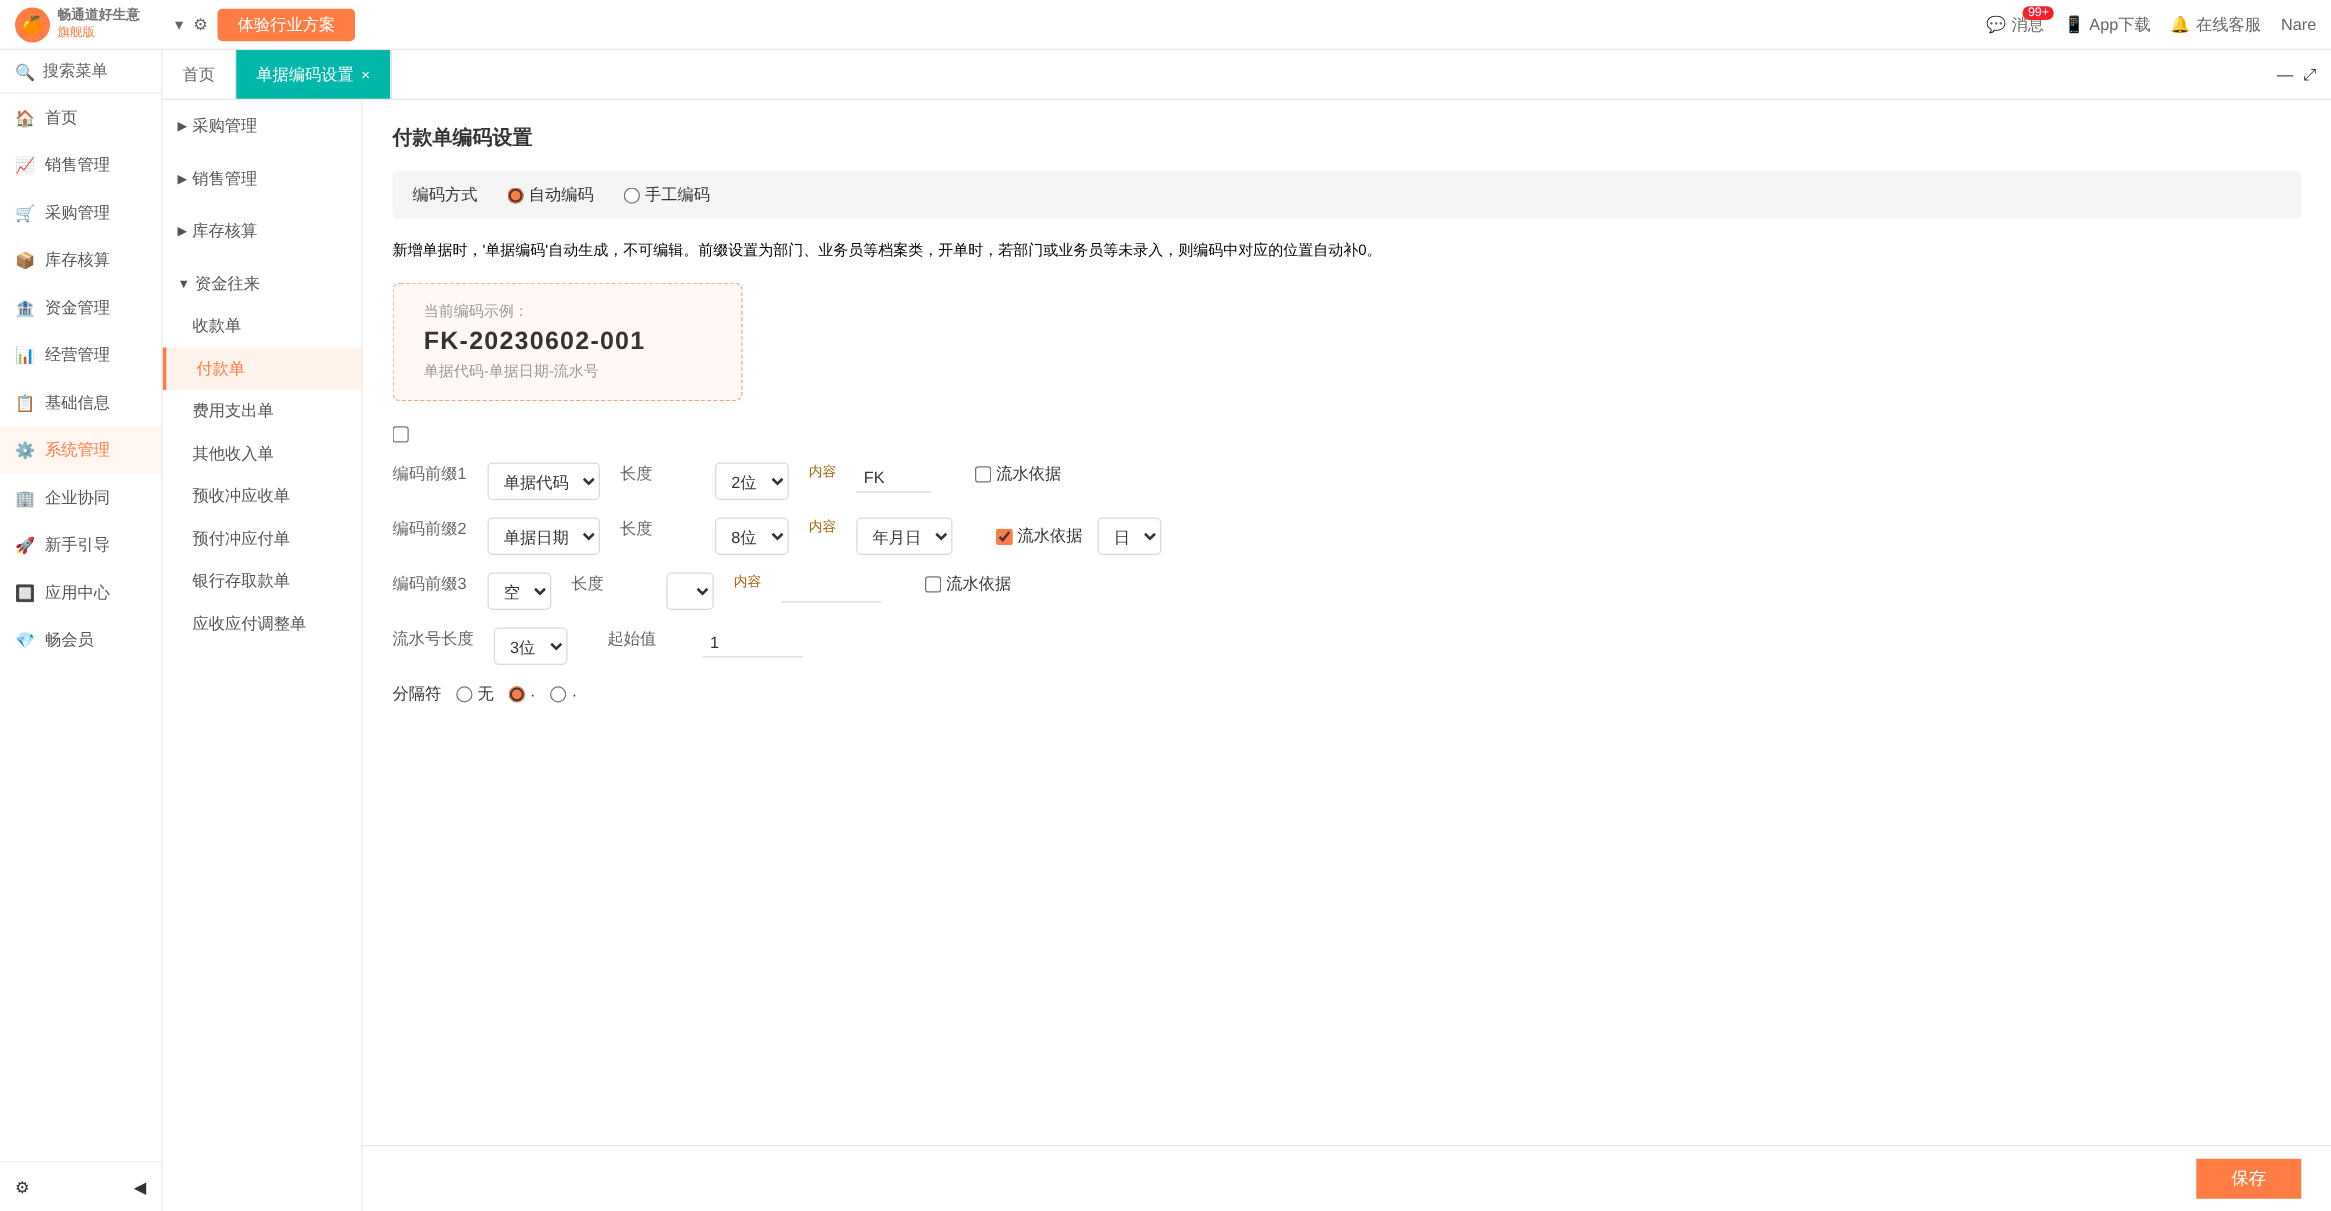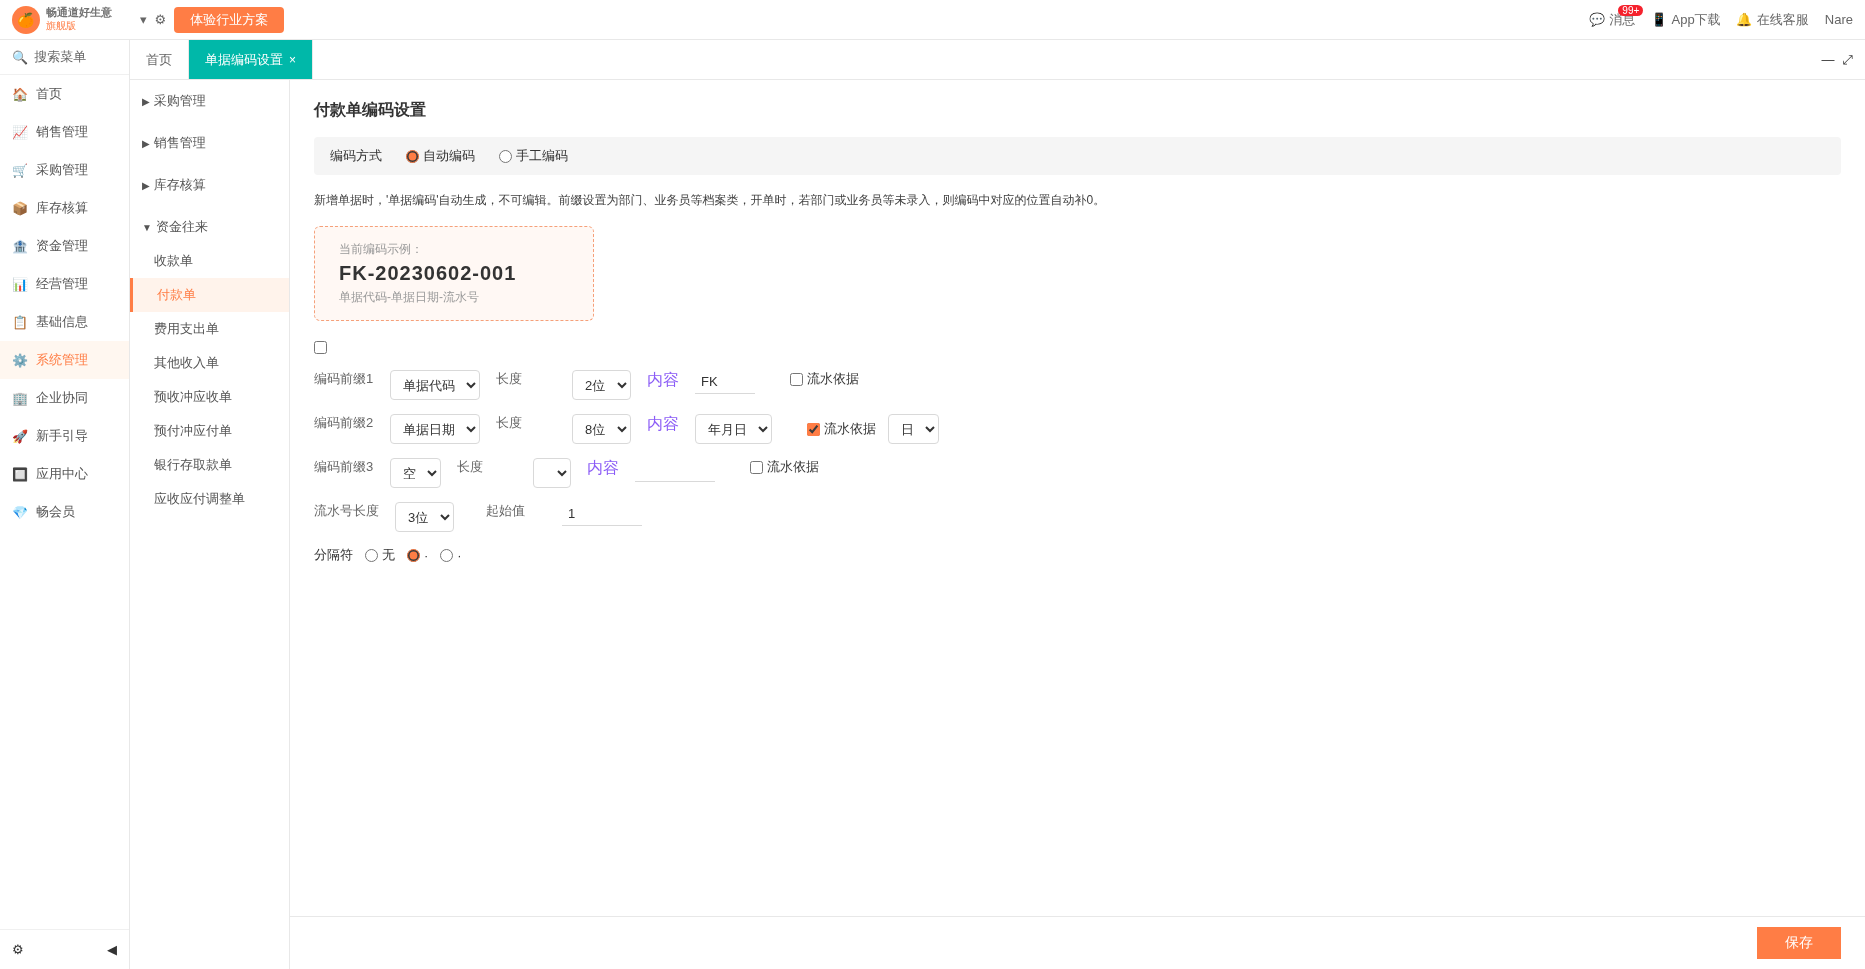--- a/index.html
+++ b/index.html
@@ -158,21 +158,21 @@
       align-items: flex-start;
       gap: 24px;
       margin-bottom: 16px;
     }
     .radio-label { display: flex; align-items: center; gap: 4px; cursor: pointer; font-size: 13px; }
     .radio-input { accent-color: #ff7d45; cursor: pointer; }
 
     
     .info-text {
       font-size: 12px;
-      color: #404040;
+      color: #000000;
       margin-bottom: 16px;
       line-height: 1.6;
     }
 
     
     .preview-box {
       border: 1.5px dashed #f5a07a;
       background: #fff8f4;
       border-radius: 6px;
       padding: 14px 24px;
@@ -213,21 +213,21 @@
     .form-input-text {
       border: none;
       border-bottom: 1px solid #d9d9d9;
       padding: 4px 6px;
       font-size: 13px;
       color: #333;
       background: transparent;
       min-width: 60px;
       outline: none;
     }
-    .content-label { color: #8b5cf6; font-size: 16px; }
+    .content-label { color: #a16207; font-size: 11px; }
     .stream-check { display: flex; align-items: center; gap: 4px; font-size: 13px; padding-left: 19px; }
     .stream-check-checked { accent-color: #ff7d45; }
 
     
     .separator-row {
       display: flex;
       align-items: center;
       gap: 12px;
       margin-bottom: 16px;
       font-size: 13px;

